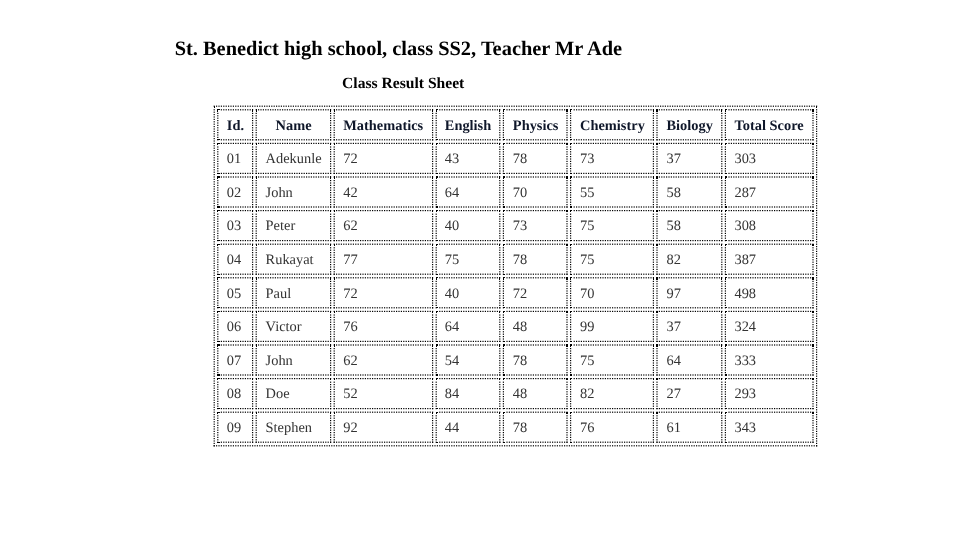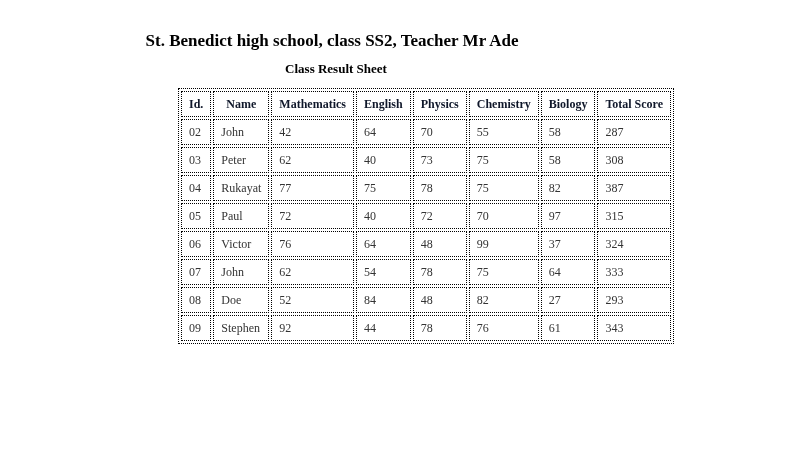--- a/index.html
+++ b/index.html
@@ -79,20 +79,30 @@
       <th>Mathematics</th>
       <th>English</th>
       <th>Physics</th>
       <th>Chemistry</th>
       <th>Biology</th>
       <th>Total Score</th>
     </tr>
   </thead>
   <tbody>
       <tr>
+        <td>01</td>
+        <td>Adekunle</td>
+        <td>72</td>
+        <td>43</td>
+        <td>78</td>
+        <td>73</td>
+        <td>37</td>
+        <td>303</td>
+      </tr>
+      <tr>
         <td>02</td>
         <td>John</td>
         <td>42</td>
         <td>64</td>
         <td>70</td>
         <td>55</td>
         <td>58</td>
         <td>287</td>
       </tr>
       <tr>
@@ -116,21 +126,21 @@
         <td>387</td>
       </tr>
       <tr>
         <td>05</td>
         <td>Paul</td>
         <td>72</td>
         <td>40</td>
         <td>72</td>
         <td>70</td>
         <td>97</td>
-        <td>315</td>
+        <td>498</td>
       </tr>
       <tr>
         <td>06</td>
         <td>Victor</td>
         <td>76</td>
         <td>64</td>
         <td>48</td>
         <td>99</td>
         <td>37</td>
         <td>324</td>

